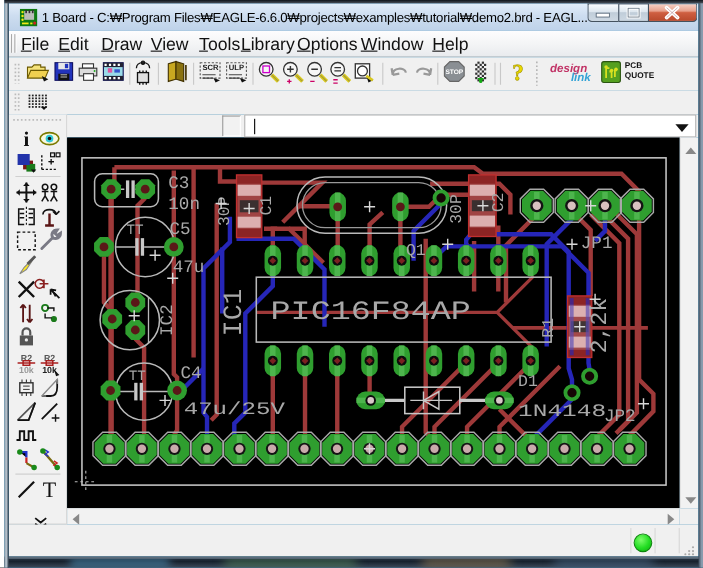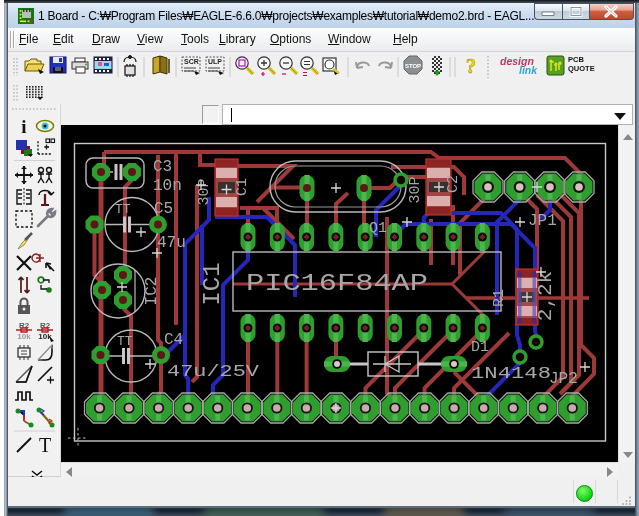--- a/index.html
+++ b/index.html
@@ -15,21 +15,21 @@
 #title .txt { position:absolute; left:30px; top:6px; font-size:12px; color:#000; white-space:nowrap; letter-spacing:-0.25px; }
 #ticon { position:absolute; left:10px; top:5px; width:16px; height:16px; }
 
 #wbtns { position:absolute; left:530px; top:3px; width:100px; height:17px; }
 .wb { position:absolute; top:0; height:17px; border:1px solid #45525f; background:linear-gradient(#fafcfe,#dde6ee 45%,#c0cdd9 50%,#cdd8e2); }
 #wb-min { left:0; width:28px; border-radius:0 0 0 4px; border-right:none;}
 #wb-max { left:28px; width:28px; }
 #wb-close { left:56px; width:44px; border-radius:0 0 4px 0; border-left:none; background:linear-gradient(#f6cfc3,#e8a18c 40%,#cf5f41 50%,#b8492c);}
 
 #menubar { position:absolute; left:4px; top:28px; width:627px; height:24px; background:linear-gradient(#fdfdfe,#f4f5f6 50%,#e9ebee); border-bottom:1px solid #d5d5d5; }
-#menubar .mi { position:absolute; top:4px; font-size:12px; color:#111; }
+#menubar .mi { position:absolute; top:4px; font-size:16px; color:#111; }
 #menubar .mi u { text-decoration:underline; }
 
 #tb1 { position:absolute; left:4px; top:52px; width:627px; height:30px; background:#f0f0f0; }
 #tb2 { position:absolute; left:4px; top:82px; width:627px; height:22px; background:#f0f0f0; }
 
 #cmdrow { position:absolute; left:4px; top:104px; width:627px; height:21px; background:#f0f0f0; }
 #coord { position:absolute; left:58px; top:1px; width:133px; height:19px; background:#f2f2f2; border:1px solid #9a9a9a; border-right-color:#fff; border-bottom-color:#fff; font-size:12px; color:#000; padding:2px 0 0 4px; white-space:nowrap;}
 #minibox { position:absolute; left:194px; top:1px; width:17px; height:19px; background:#f2f2f2; border:1px solid #9a9a9a; border-right-color:#fff; border-bottom-color:#fff;}
 #combo { position:absolute; left:214px; top:0; width:411px; height:21px; background:#fff; border:1px solid #b0b0b0; }
 #caret { position:absolute; left:8px; top:3px; width:1px; height:14px; background:#000; }

